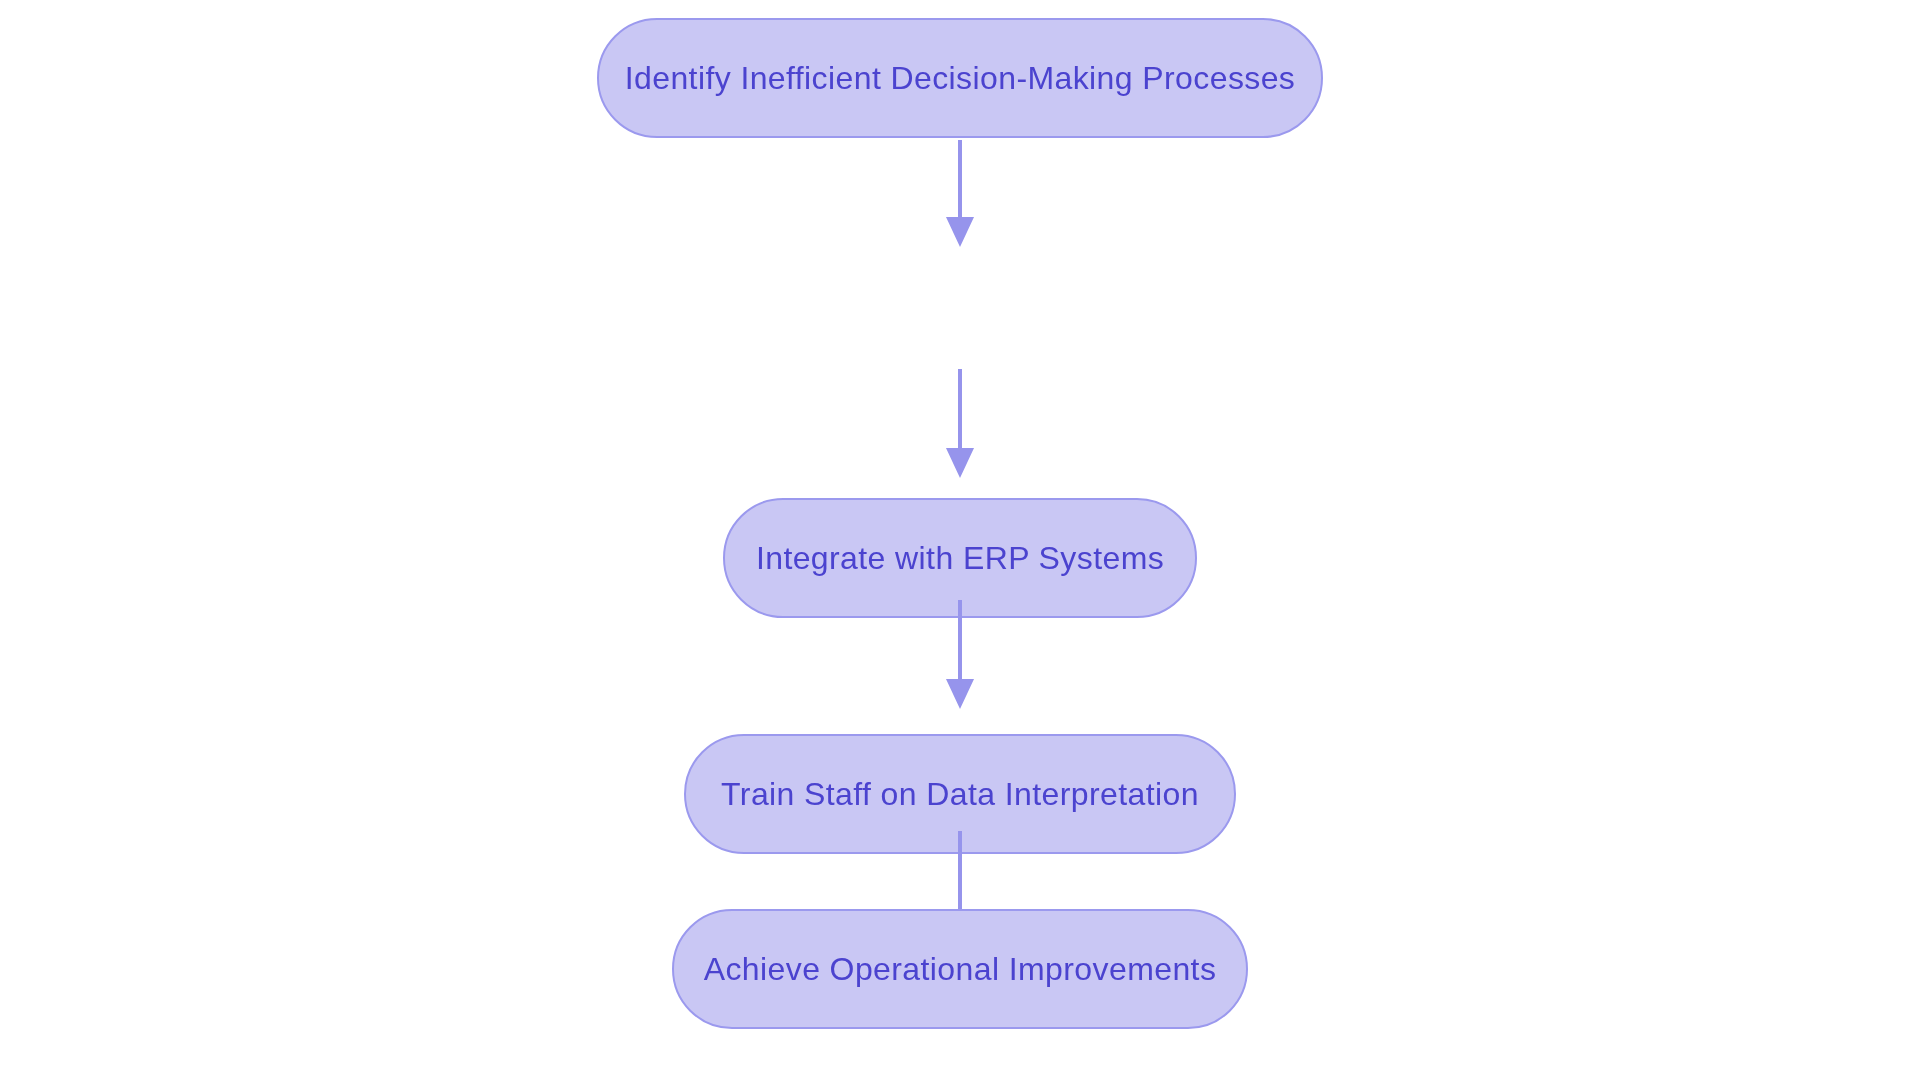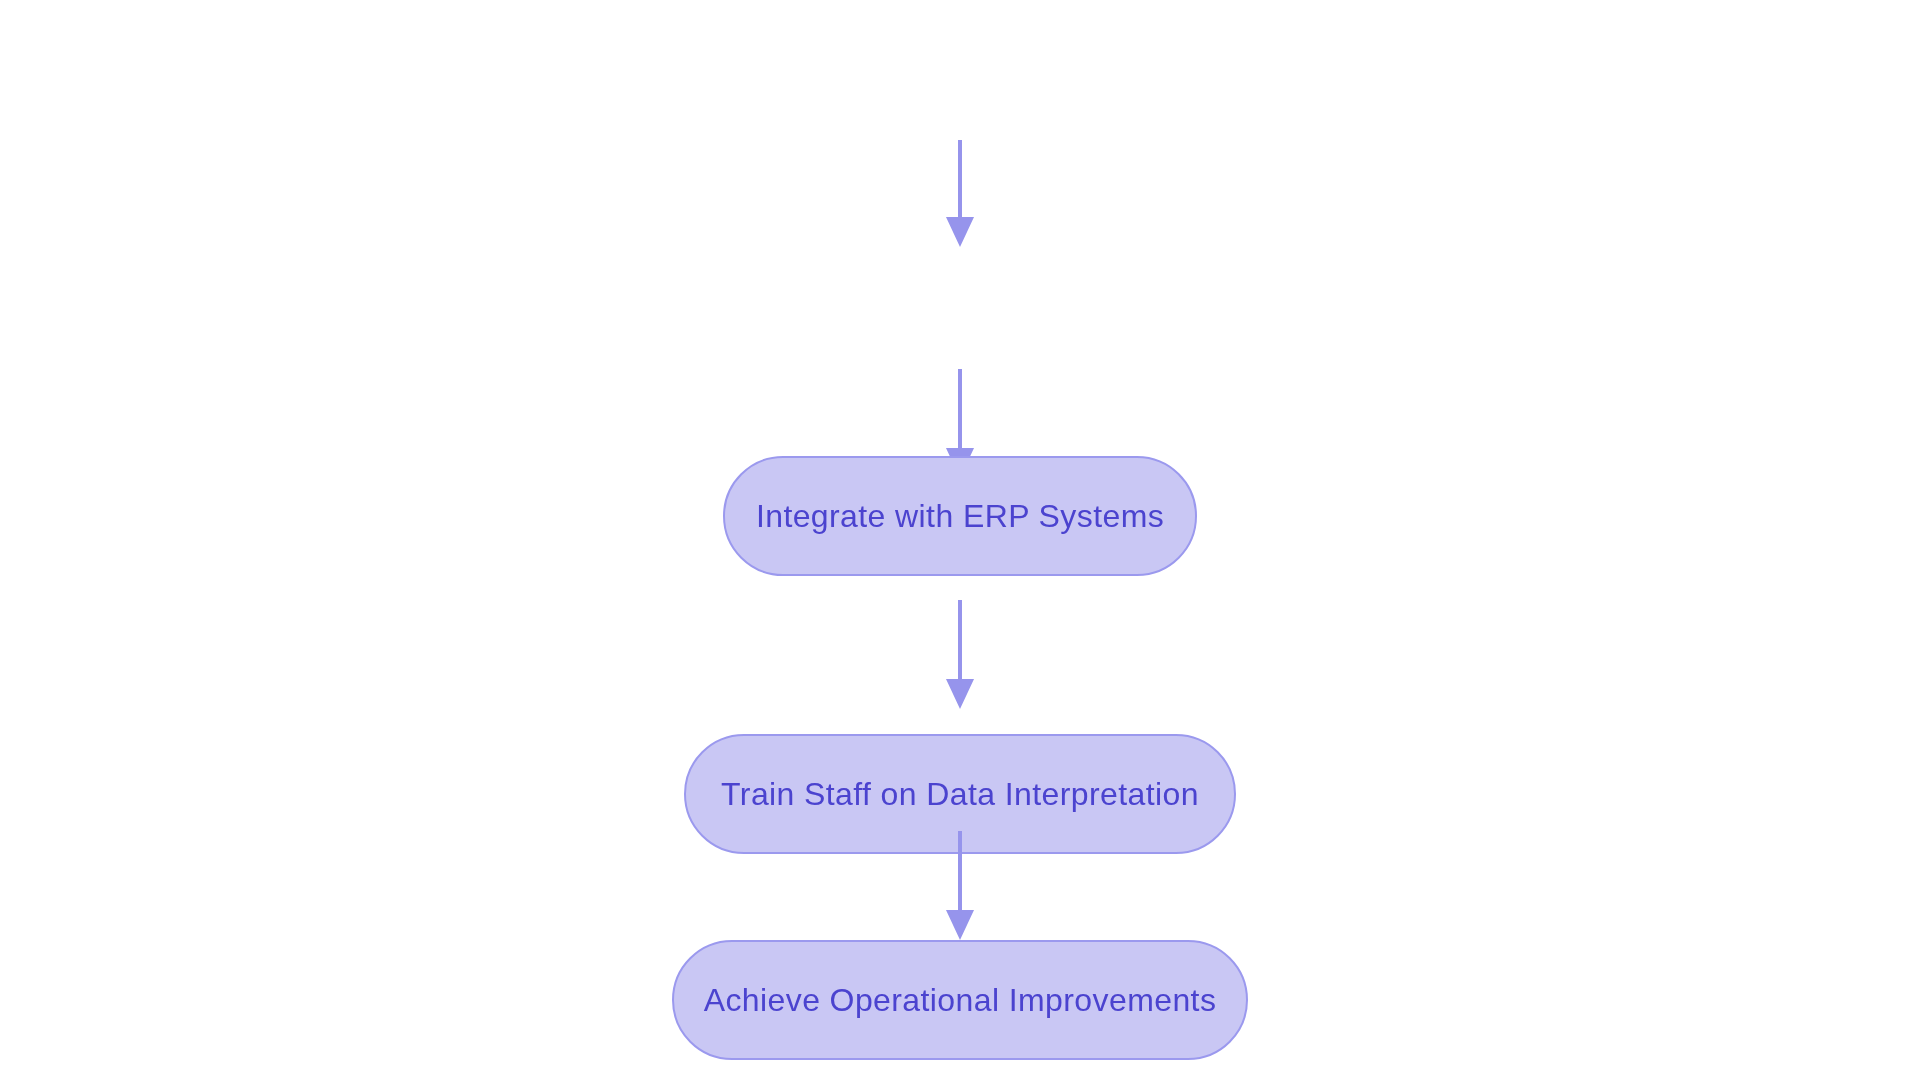--- a/index.html
+++ b/index.html
@@ -34,23 +34,23 @@
     align-items: center;
     justify-content: center;
     color: var(--text);
     font-size: 32px;
     letter-spacing: 0.4px;
     white-space: nowrap;
     padding: 0 24px;
   }
   .node-1 { top: 18px;  width: 726px; }
   .node-2 { top: 247px; width: 492px; }
-  .node-3 { top: 456px; width: 474px; }
+  .node-3 { top: 498px; width: 474px; }
   .node-4 { top: 709px; width: 552px; margin-top: 25px; }
-  .node-5 { top: 940px; width: 576px; }
+  .node-5 { top: 909px; width: 576px; }
 
   .arrow {
     position: absolute;
     left: 50%;
     transform: translateX(-50%);
     width: 30px;
   }
   .arrow-1 { top: 140px; height: 107px; }
   .arrow-2 { top: 369px; height: 109px; }
   .arrow-3 { top: 600px; height: 109px; }
@@ -74,20 +74,23 @@
     border-left: 14px solid transparent;
     border-right: 14px solid transparent;
     border-top: 30px solid var(--arrow);
   }
 </style>
 </head>
 <body>
 
 <div class="canvas">
 
+  <div class="node node-1">
+    <span>Identify Inefficient Decision-Making Processes</span>
+  </div>
 
   <div class="arrow arrow-1">
     <div class="shaft"></div>
     <div class="head"></div>
   </div>
 
 
   <div class="arrow arrow-2">
     <div class="shaft"></div>
     <div class="head"></div>

